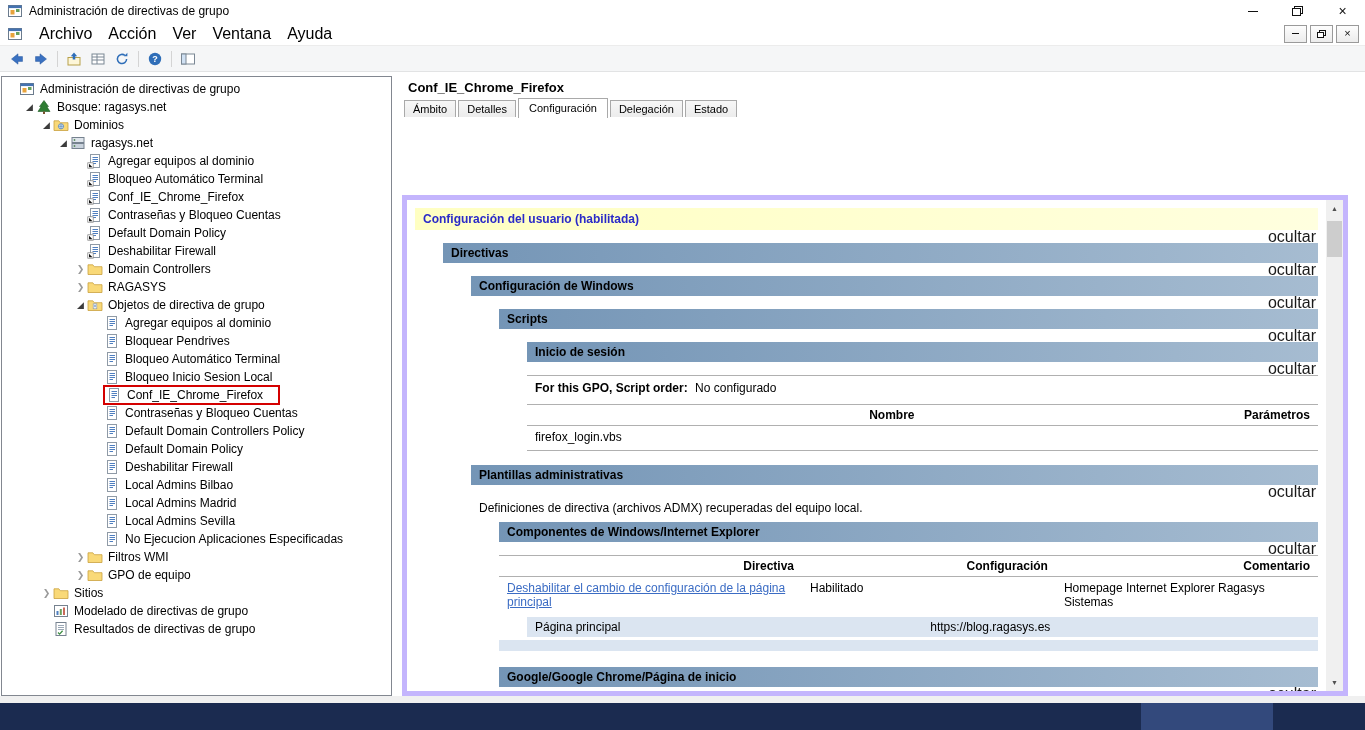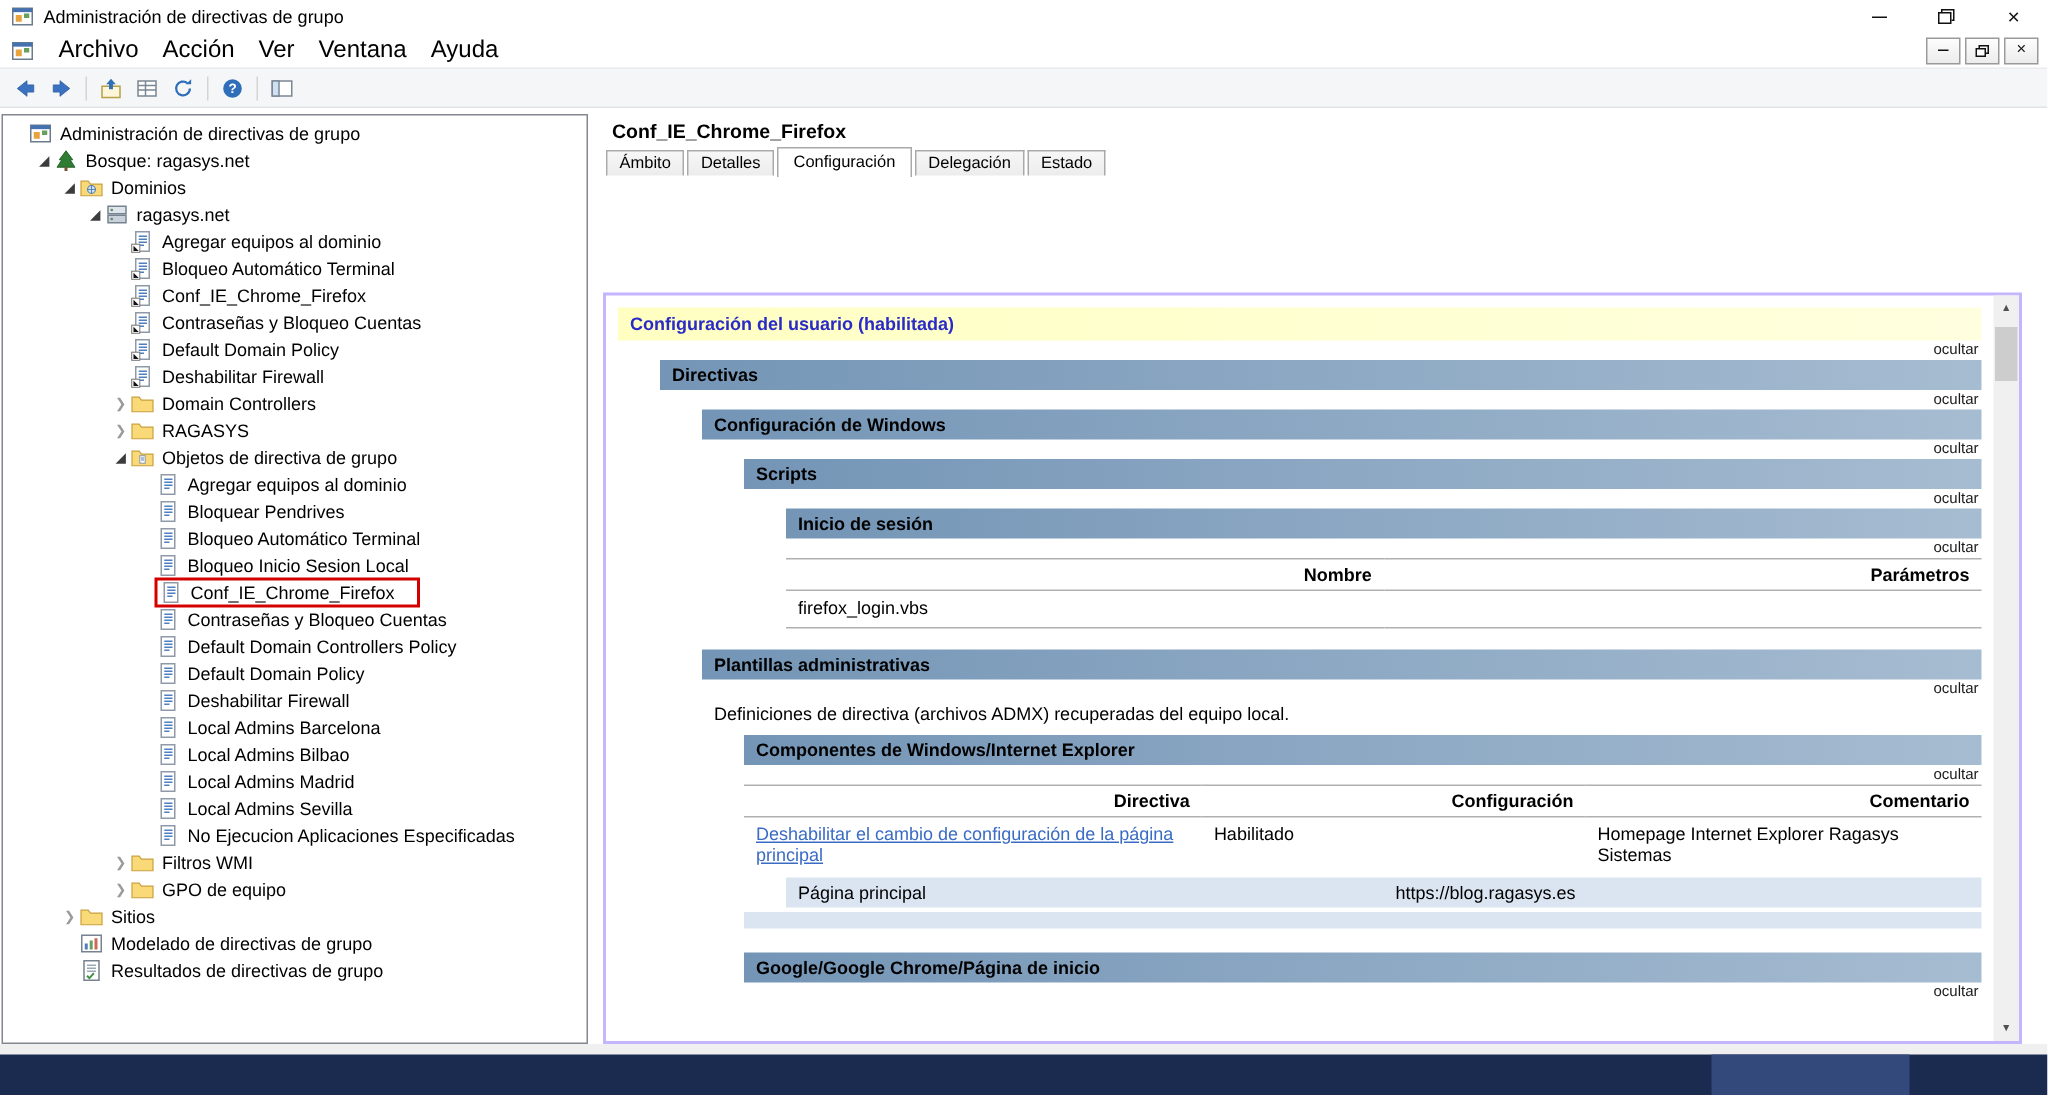--- a/index.html
+++ b/index.html
@@ -48,29 +48,29 @@
   .tree-icon{width:16px;height:16px;flex:0 0 auto;}
   .tree-icon svg{display:block;}
   .tree-label{margin-left:5px;font-size:12px;}
   
   .right-pane{position:absolute;top:76px;left:398px;right:17px;bottom:34px;background:#fff;}
   .pane-title{padding:4px 0 3px 10px;font-weight:bold;font-size:13px;}
   .tab-strip{display:flex;align-items:flex-end;padding-left:6px;height:19px;position:relative;z-index:2;}
   .tab{border:1px solid #a9a9a9;border-bottom:none;background:linear-gradient(#f7f7f7,#ececec);
     padding:2px 8px 2px;font-size:11px;margin-right:2px;cursor:default;}
   .tab.active{background:#fff;padding:3px 10px 4px;margin-bottom:-1px;z-index:3;}
-  .report-frame{position:absolute;top:119px;left:4px;right:0;bottom:0;border:2px solid #c4b5fd;
+  .report-frame{position:absolute;top:119px;left:4px;right:0;bottom:0;border:5px solid #c4b5fd;
     display:flex;background:#fff;}
   .report-scroll{flex:1;overflow:hidden;padding:8px 8px 0 8px;}
   
   .ind{margin-left:28px;}
   .band{height:20px;line-height:20px;padding-left:8px;font-weight:bold;font-size:12px;
     background:linear-gradient(to right,#7495b6,#a6bcd1);}
   .band.yellow{height:22px;line-height:22px;background:linear-gradient(to right,#ffffc2,#ffffdf);color:#2a2ac8;}
-  .hide-row{height:12px;text-align:right;font-size:10px;line-height:12px;padding:1px 2px 0 0;}
+  .hide-row{height:12px;text-align:right;font-size:16px;line-height:12px;padding:1px 2px 0 0;}
   .hide-link{color:#1a1a1a;cursor:pointer;}
   .script-order{border-top:1px solid #b0b0b0;padding:5px 8px 9px;}
   .script-order .lbl{font-weight:bold;}
   .script-order .val{margin-left:4px;}
   .rpt-table{width:100%;border-collapse:collapse;font-size:12px;table-layout:fixed;}
   .rpt-table th{font-weight:bold;text-align:right;padding:3px 8px;border-top:1px solid #b0b0b0;border-bottom:1px solid #b0b0b0;}
   .rpt-table td{padding:4px 8px 6px;vertical-align:top;}
   .rpt-table.bottom-line{border-bottom:1px solid #b0b0b0;}
   .pol-link{color:#3b6cc4;text-decoration:underline;cursor:pointer;}
   .admx-note{padding:3px 8px 7px;}
@@ -521,35 +521,20 @@
         <span class="row-inner">
           <span class="tree-icon">
             <svg width="16" height="16" viewBox="0 0 16 16">
               <rect x="3.5" y="1.5" width="9" height="13" fill="#fff" stroke="#8f9aa6"></rect>
               <line x1="5.5" y1="4.5" x2="11" y2="4.5" stroke="#4f7fc0"></line>
               <line x1="5.5" y1="6.5" x2="11" y2="6.5" stroke="#4f7fc0"></line>
               <line x1="5.5" y1="8.5" x2="11" y2="8.5" stroke="#4f7fc0"></line>
               <line x1="5.5" y1="10.5" x2="9" y2="10.5" stroke="#4f7fc0"></line>
             </svg>
           </span>
-          <span class="tree-label">Local Admins Barcelona</span>
-        </span>
-      </div>
-      <div class="tree-row" style="padding-left: 89px;">
-        <span class="expander none"></span>
-        <span class="row-inner">
-          <span class="tree-icon">
-            <svg width="16" height="16" viewBox="0 0 16 16">
-              <rect x="3.5" y="1.5" width="9" height="13" fill="#fff" stroke="#8f9aa6"></rect>
-              <line x1="5.5" y1="4.5" x2="11" y2="4.5" stroke="#4f7fc0"></line>
-              <line x1="5.5" y1="6.5" x2="11" y2="6.5" stroke="#4f7fc0"></line>
-              <line x1="5.5" y1="8.5" x2="11" y2="8.5" stroke="#4f7fc0"></line>
-              <line x1="5.5" y1="10.5" x2="9" y2="10.5" stroke="#4f7fc0"></line>
-            </svg>
-          </span>
           <span class="tree-label">Local Admins Bilbao</span>
         </span>
       </div>
       <div class="tree-row" style="padding-left: 89px;">
         <span class="expander none"></span>
         <span class="row-inner">
           <span class="tree-icon">
             <svg width="16" height="16" viewBox="0 0 16 16">
               <rect x="3.5" y="1.5" width="9" height="13" fill="#fff" stroke="#8f9aa6"></rect>
               <line x1="5.5" y1="4.5" x2="11" y2="4.5" stroke="#4f7fc0"></line>
@@ -681,20 +666,24 @@
           <div class="hide-row"><span class="hide-link">ocultar</span></div>
 
           <div class="ind">
             <div class="band"><span>Scripts</span></div>
             <div class="hide-row"><span class="hide-link">ocultar</span></div>
 
             <div class="ind">
               <div class="band"><span>Inicio de sesión</span></div>
               <div class="hide-row"><span class="hide-link">ocultar</span></div>
 
+              <div class="script-order">
+                <span class="lbl">For this GPO, Script order:</span>
+                <span class="val">No configurado</span>
+              </div>
 
               <table class="rpt-table bottom-line">
                 <colgroup>
                     <col style="width:50%">
                     <col>
                   </colgroup>
                 <tbody>
                   <tr>
                     <th>Nombre</th>
                     <th>Parámetros</th>

